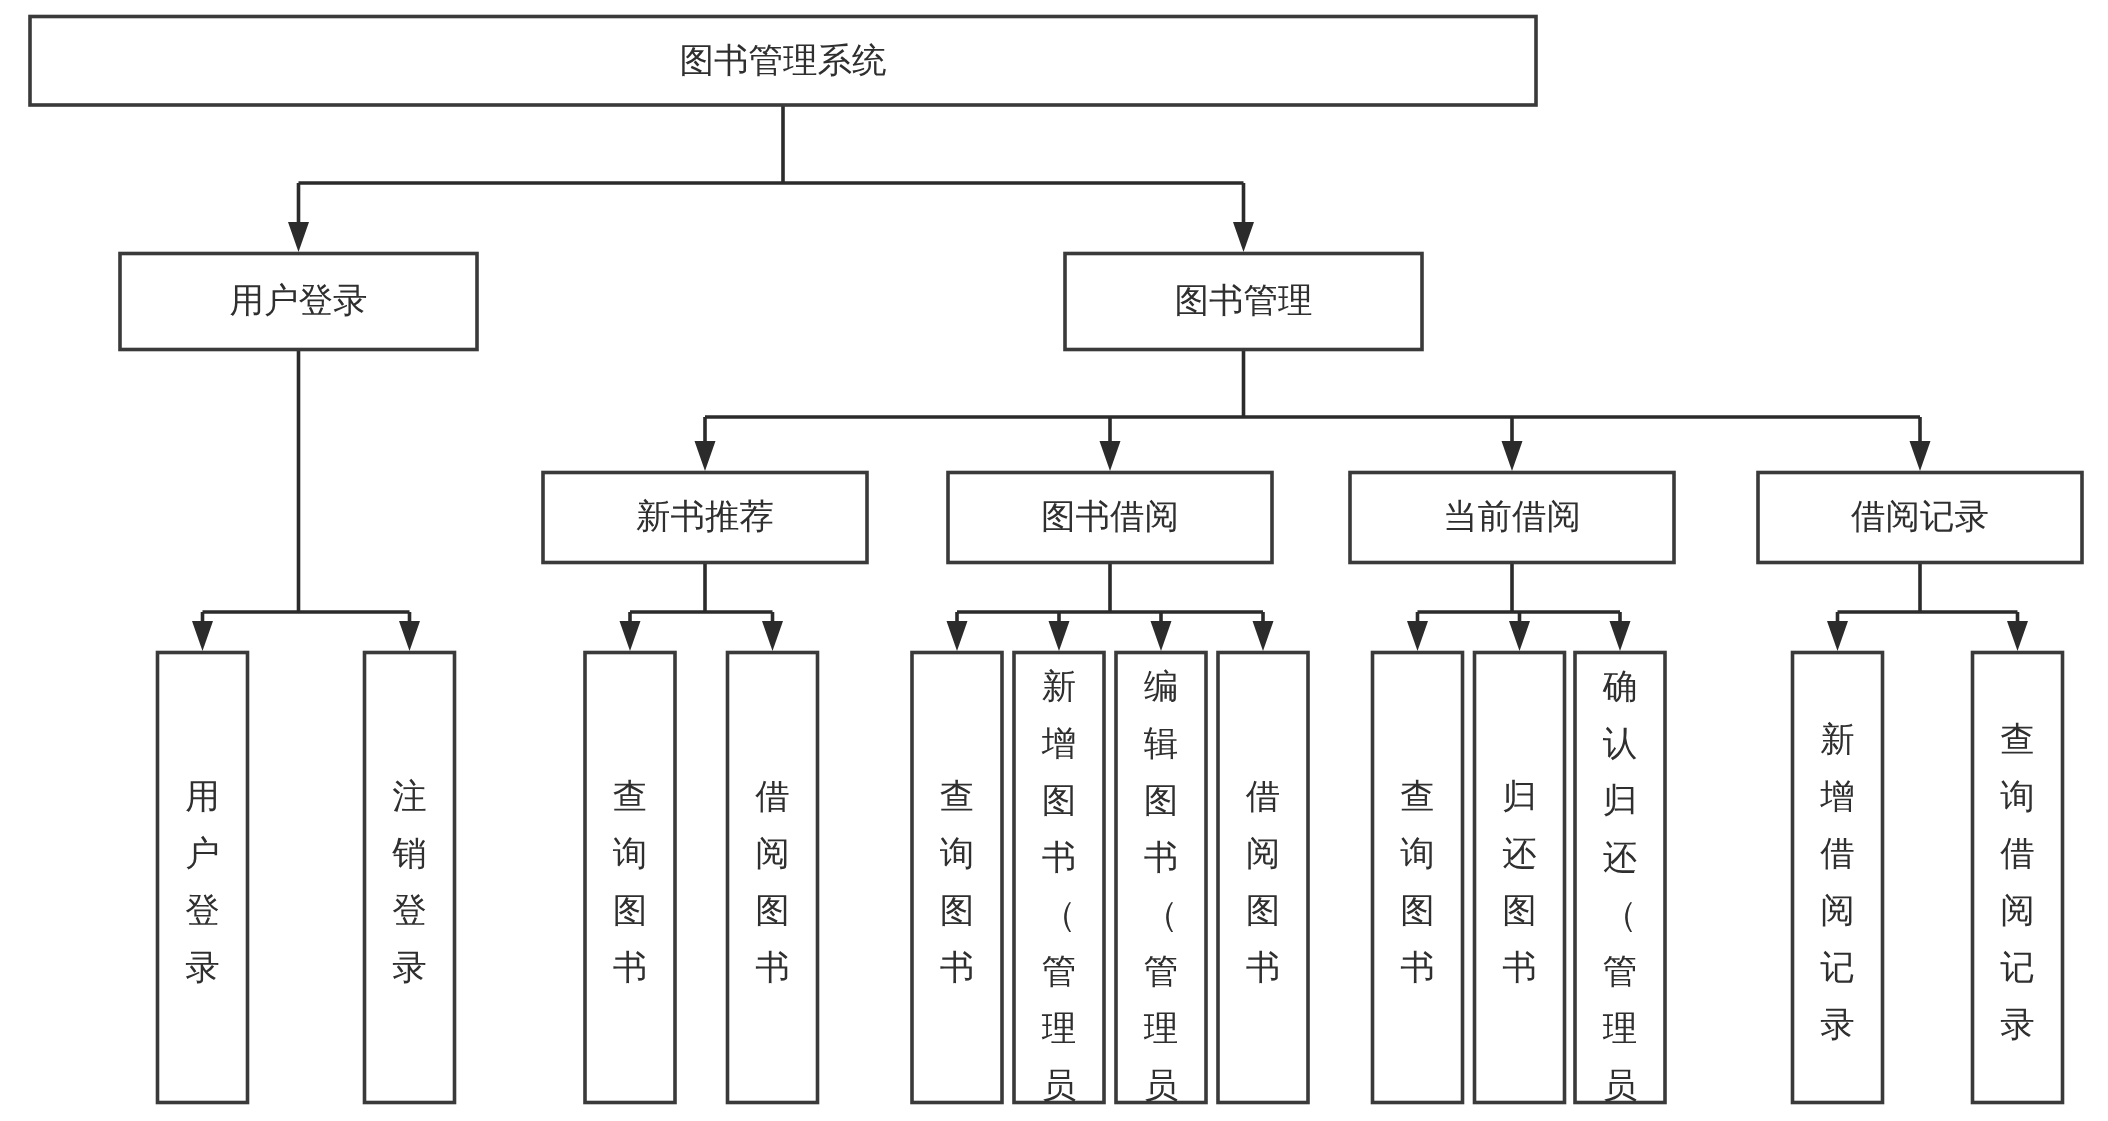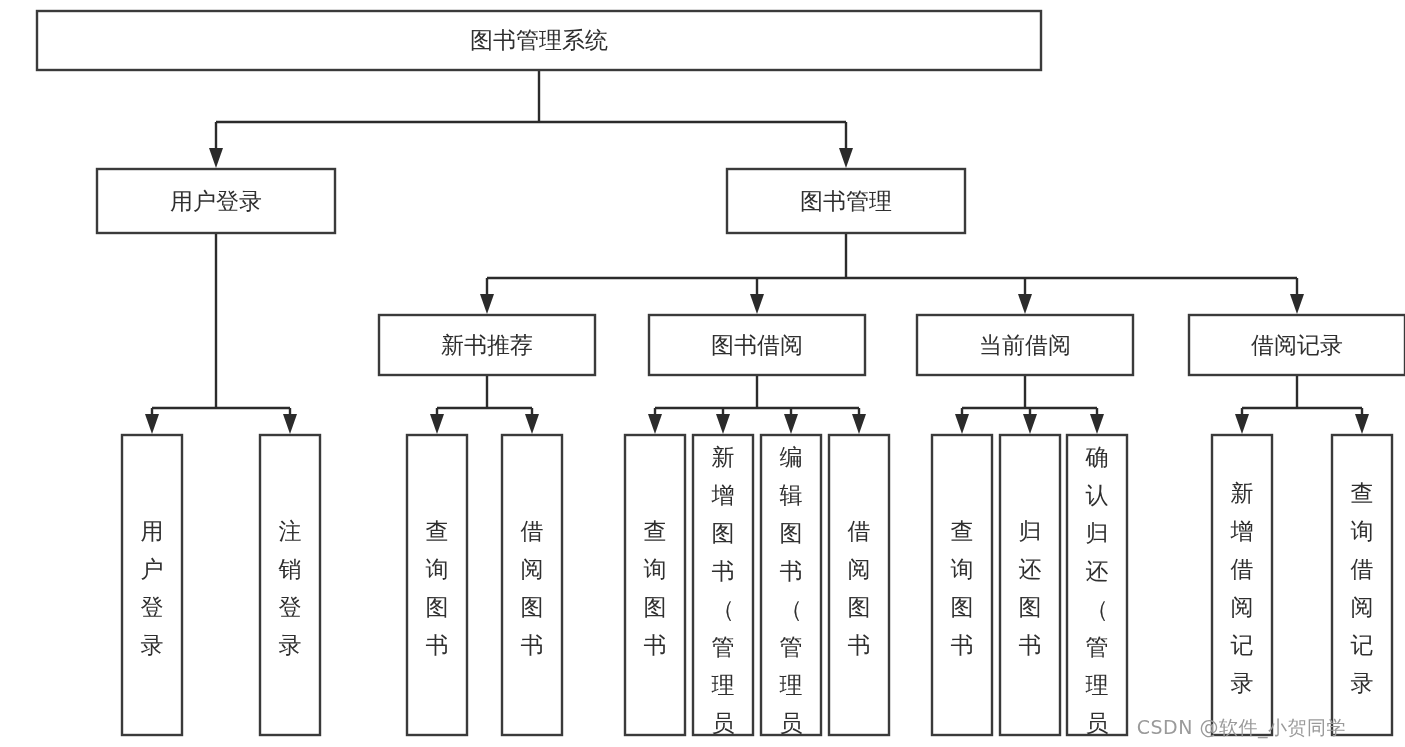--- a/index.html
+++ b/index.html
@@ -12,21 +12,20 @@
     width: 1405px;
     height: 747px;
     font-family: "DejaVu Sans", "Liberation Sans", sans-serif;
     overflow: hidden;
     position: relative;
   }
   #diagram-root {
     position: relative;
     width: 1343px;
     height: 747px;
-    margin-left: 17px;
   }
   svg#flowchart {
     position: absolute;
     left: 0;
     top: 0;
     width: 1405px;
     height: 747px;
     display: block;
   }
   .node-box {
@@ -223,14 +222,13 @@
         <g>
           <rect x="1195" y="435" width="60" height="300" class="node-box-leaf"></rect>
           <text x="1225" class="node-label-v" y="500.64"><tspan x="1225" dy="0">新</tspan><tspan x="1225" dy="38">增</tspan><tspan x="1225" dy="38">借</tspan><tspan x="1225" dy="38">阅</tspan><tspan x="1225" dy="38">记</tspan><tspan x="1225" dy="38">录</tspan></text>
         </g>
         <g>
           <rect x="1315" y="435" width="60" height="300" class="node-box-leaf"></rect>
           <text x="1345" class="node-label-v" y="500.64"><tspan x="1345" dy="0">查</tspan><tspan x="1345" dy="38">询</tspan><tspan x="1345" dy="38">借</tspan><tspan x="1345" dy="38">阅</tspan><tspan x="1345" dy="38">记</tspan><tspan x="1345" dy="38">录</tspan></text>
         </g>
       </g>
   </svg>
-  <div class="watermark">CSDN @软件_小贺同学</div>
 </div>
 
 </body></html>

